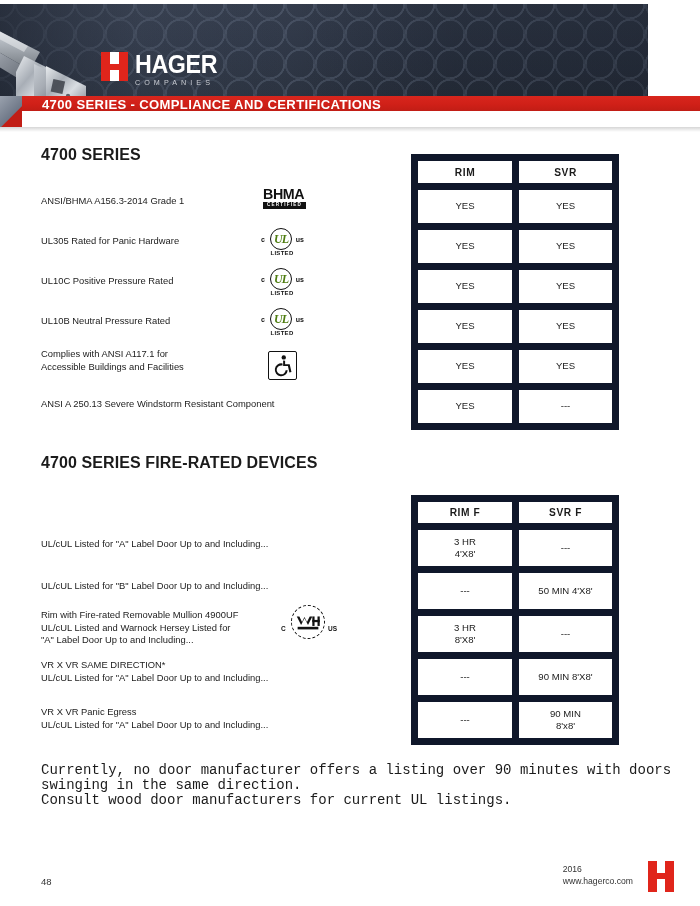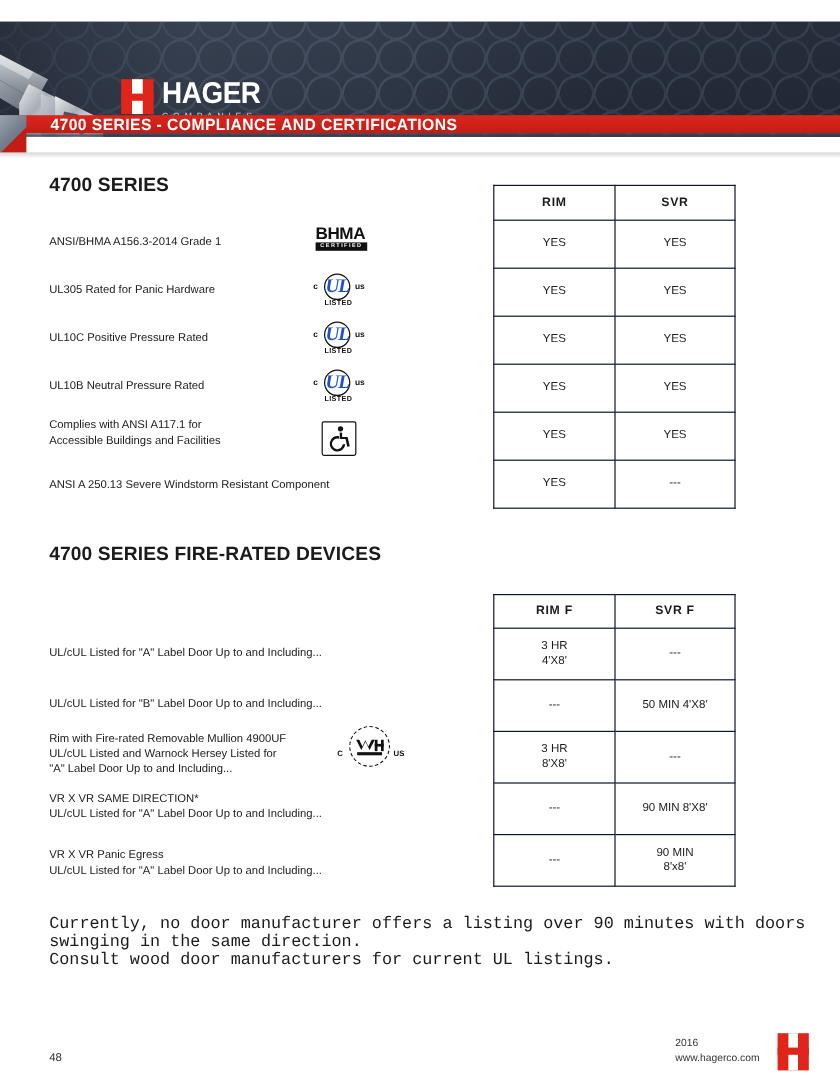--- a/index.html
+++ b/index.html
@@ -6,21 +6,21 @@
   html, body {
     width: 700px; height: 906px;
     background: #ffffff;
     font-family: "Liberation Sans", sans-serif;
     overflow: hidden;
   }
   .page { position: relative; width: 700px; height: 906px; background: #fff; }
 
   
   .banner {
-    position: absolute; left: 0; top: 18px; width: 700px; height: 96px;
+    position: absolute; left: 0; top: 4px; width: 648px; height: 96px;
     background:
       radial-gradient(circle at 0% 50%, rgba(255,255,255,0.05), rgba(0,0,0,0.25) 70%),
       linear-gradient(180deg, #3a4457 0%, #353f52 40%, #2f3848 100%);
     overflow: hidden;
   }
   .banner-pattern {
     position: absolute; inset: 0;
     background-image:
       radial-gradient(circle at 0 0, transparent 13px, rgba(125,138,160,0.30) 13.5px, rgba(125,138,160,0.30) 15px, transparent 15.5px),
       radial-gradient(circle at 30px 30px, transparent 13px, rgba(125,138,160,0.30) 13.5px, rgba(125,138,160,0.30) 15px, transparent 15.5px),
@@ -112,21 +112,21 @@
     white-space: pre-line;
   }
 
   
   .tbl {
     position: absolute;
     border-collapse: collapse;
     table-layout: fixed;
   }
   .tbl td, .tbl th {
-    border: 1px solid #0f172a;
+    border: 7px solid #0f172a;
     text-align: center; vertical-align: middle;
     font-family: "Liberation Sans", sans-serif;
     color: #1b1b1b;
     background: #fff;
   }
   .tbl th {
     font-size: 10.2px; font-weight: bold; letter-spacing: 0.6px;
   }
   .tbl td {
     font-size: 9.6px; font-weight: normal; line-height: 12.5px;
@@ -151,21 +151,21 @@
 
   .ulmark { position: relative; width: 46px; height: 30px; }
   .ulmark .ring {
     position: absolute; left: 11px; top: 0; width: 22px; height: 22px;
     border: 1.8px solid #111; border-radius: 50%;
   }
   .ulmark .ul-letters {
     position: absolute; left: 11px; top: 0; width: 22px; height: 22px;
     display: flex; align-items: center; justify-content: center;
     font-family: "Liberation Serif", serif;
-    font-weight: bold; font-size: 16px; color: #1d4ed8; letter-spacing: -1px;
+    font-weight: bold; font-size: 12px; color: #4d7c0f; letter-spacing: -1px;
     font-style: italic;
     text-align: center;
   }
   .ulmark .c-left {
     position: absolute; left: 2px; top: 8px;
     font-size: 7px; font-weight: bold; color: #111;
     font-family: "Liberation Sans", sans-serif;
   }
   .ulmark .us-right {
     position: absolute; right: 1px; top: 8px;

